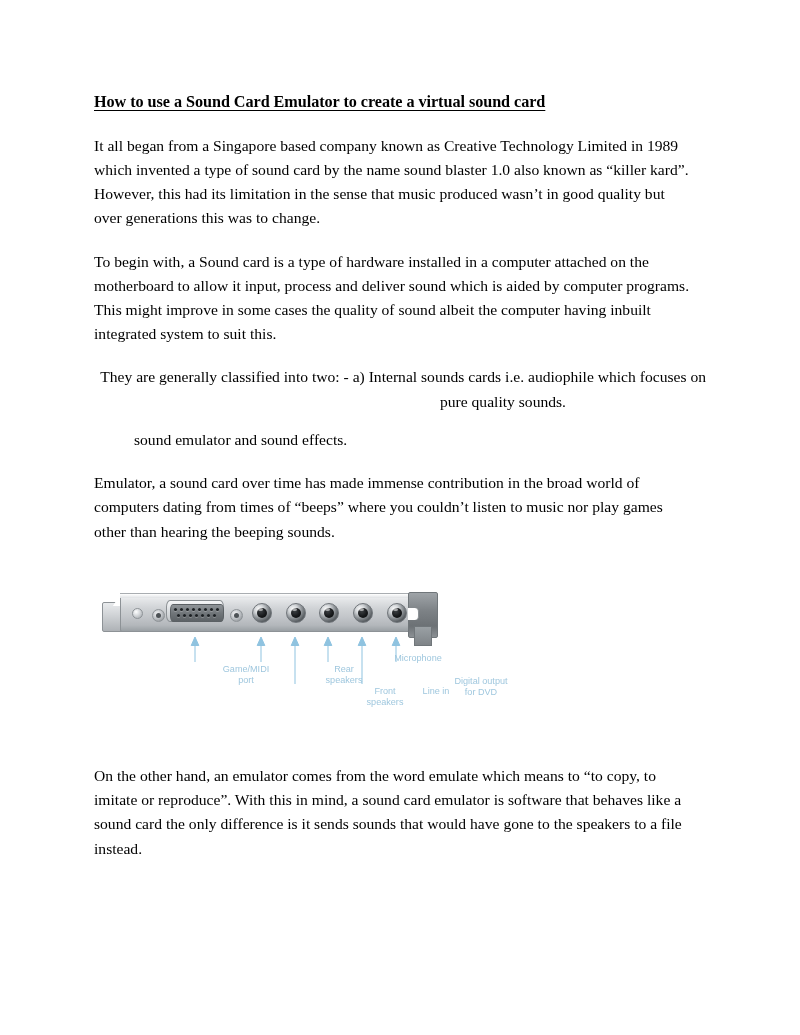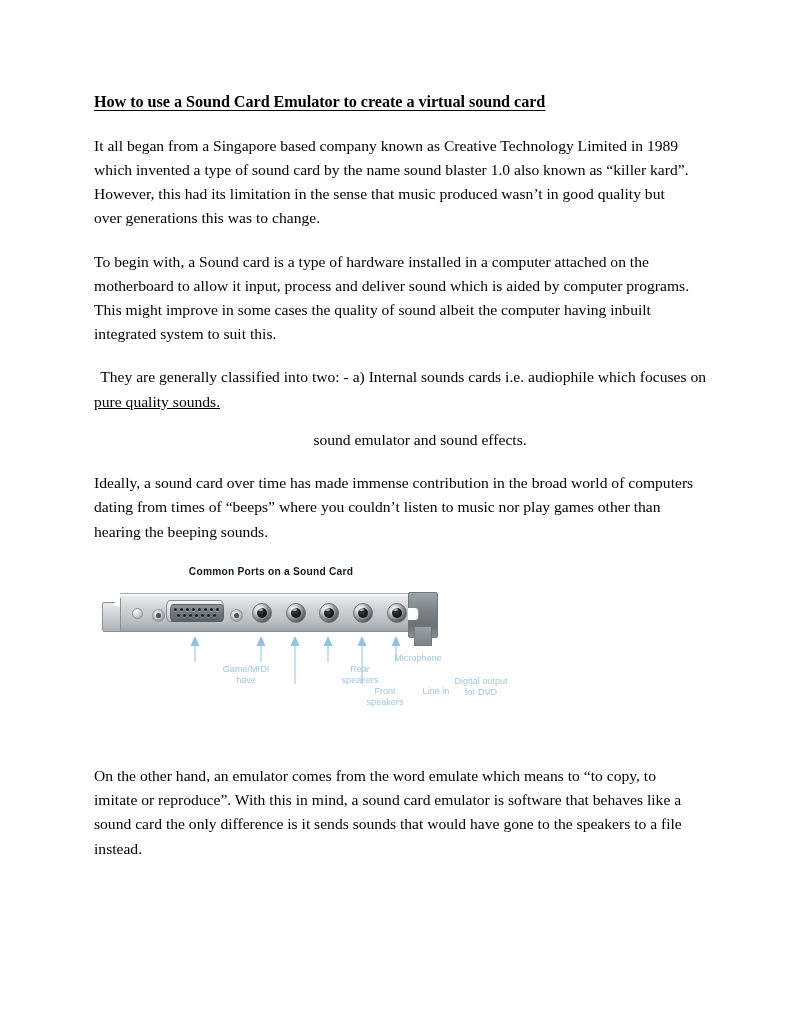--- a/index.html
+++ b/index.html
@@ -62,36 +62,35 @@
     line-height: 24.2px;
     margin: 0 0 19px 0;
   }
   .classify .line-a {
     display: block;
     text-align: right;
     text-indent: 0;
   }
   .classify .line-a-cont {
     display: block;
-    text-align: left;
+    text-align: right;
     padding-right: 140px;
-    text-decoration: underline;
   }
   .classify .spacer {
     display: block;
     height: 14px;
   }
   .classify .line-b {
     display: block;
     text-align: center;
     padding-left: 86px;
   }
   .classify .line-b-cont {
     display: block;
-    text-align: center;
+    text-align: left;
     padding-left: 40px;
   }
 
   
   .figure {
     position: absolute;
     left: 96px;
     top: 566px;
     width: 350px;
     height: 160px;
@@ -308,21 +307,21 @@
   .fig-label {
     position: absolute;
     font-family: "Liberation Sans", "DejaVu Sans", sans-serif;
     font-size: 9.1px;
     line-height: 11.4px;
     color: #9fc7de;
     text-align: center;
     white-space: nowrap;
   }
   .fig-label.lbl-game   { left: 150px; top: 98px; transform: translateX(-50%); }
-  .fig-label.lbl-rear   { left: 264px; top: 98px; transform: translateX(-50%); }
+  .fig-label.lbl-rear   { left: 248px; top: 98px; transform: translateX(-50%); }
   .fig-label.lbl-front  { left: 289px; top: 120px; transform: translateX(-50%); }
   .fig-label.lbl-mic    { left: 322px; top: 87px; transform: translateX(-50%); }
   .fig-label.lbl-linein { left: 340px; top: 120px; transform: translateX(-50%); }
   .fig-label.lbl-digital{ left: 385px; top: 110px; transform: translateX(-50%); }
 </style>
 </head>
 <body>
 
 <div class="page">
 
@@ -334,27 +333,26 @@
 
     <p class="para">To begin with, a Sound card is a type of hardware installed in a computer attached on the motherboard to allow it input, process and deliver sound which is aided by computer programs. This might improve in some cases the quality of sound albeit the computer having inbuilt integrated system to suit this.</p>
 
     <div class="classify">
       <span class="line-a">They are generally classified into two: - a) Internal sounds cards i.e. audiophile which focuses on</span>
       <span class="line-a-cont">pure quality sounds.</span>
       <span class="spacer"></span>
       <span class="line-b-cont">sound emulator and sound effects.</span>
     </div>
 
-    <p class="para last-before-figure">Ideally, a sound card over time has made immense contribution in the broad world of computers dating from times of “beeps” where you couldn’t listen to music nor play games other than hearing the beeping sounds.</p>
+    <p class="para last-before-figure">Emulator, a sound card over time has made immense contribution in the broad world of computers dating from times of “beeps” where you couldn’t listen to music nor play games other than hearing the beeping sounds.</p>
 
   </div>
 
   <div class="figure">
 
-    <div class="fig-caption">Common Ports on a Sound Card</div>
 
     <div class="card">
 
       <div class="bracket-left"></div>
       <div class="bracket-left-notch"></div>
 
       <div class="bracket-body"></div>
       <div class="bracket-top-edge"></div>
 
       <div class="bracket-right"></div>
@@ -434,21 +432,21 @@
         <line x1="266" y1="78" x2="266" y2="118"></line>
         <polygon points="266,71 262.2,79.5 269.8,79.5"></polygon>
 
         <line x1="300" y1="78" x2="300" y2="96"></line>
         <polygon points="300,71 296.2,79.5 303.8,79.5"></polygon>
       </g>
     </svg>
 
     <div class="fig-label lbl-game">
       <span>Game/MIDI</span><br>
-      <span>have</span>
+      <span>port</span>
     </div>
     <div class="fig-label lbl-rear">
       <span>Rear</span><br>
       <span>speakers</span>
     </div>
     <div class="fig-label lbl-front">
       <span>Front</span><br>
       <span>speakers</span>
     </div>
     <div class="fig-label lbl-mic">

